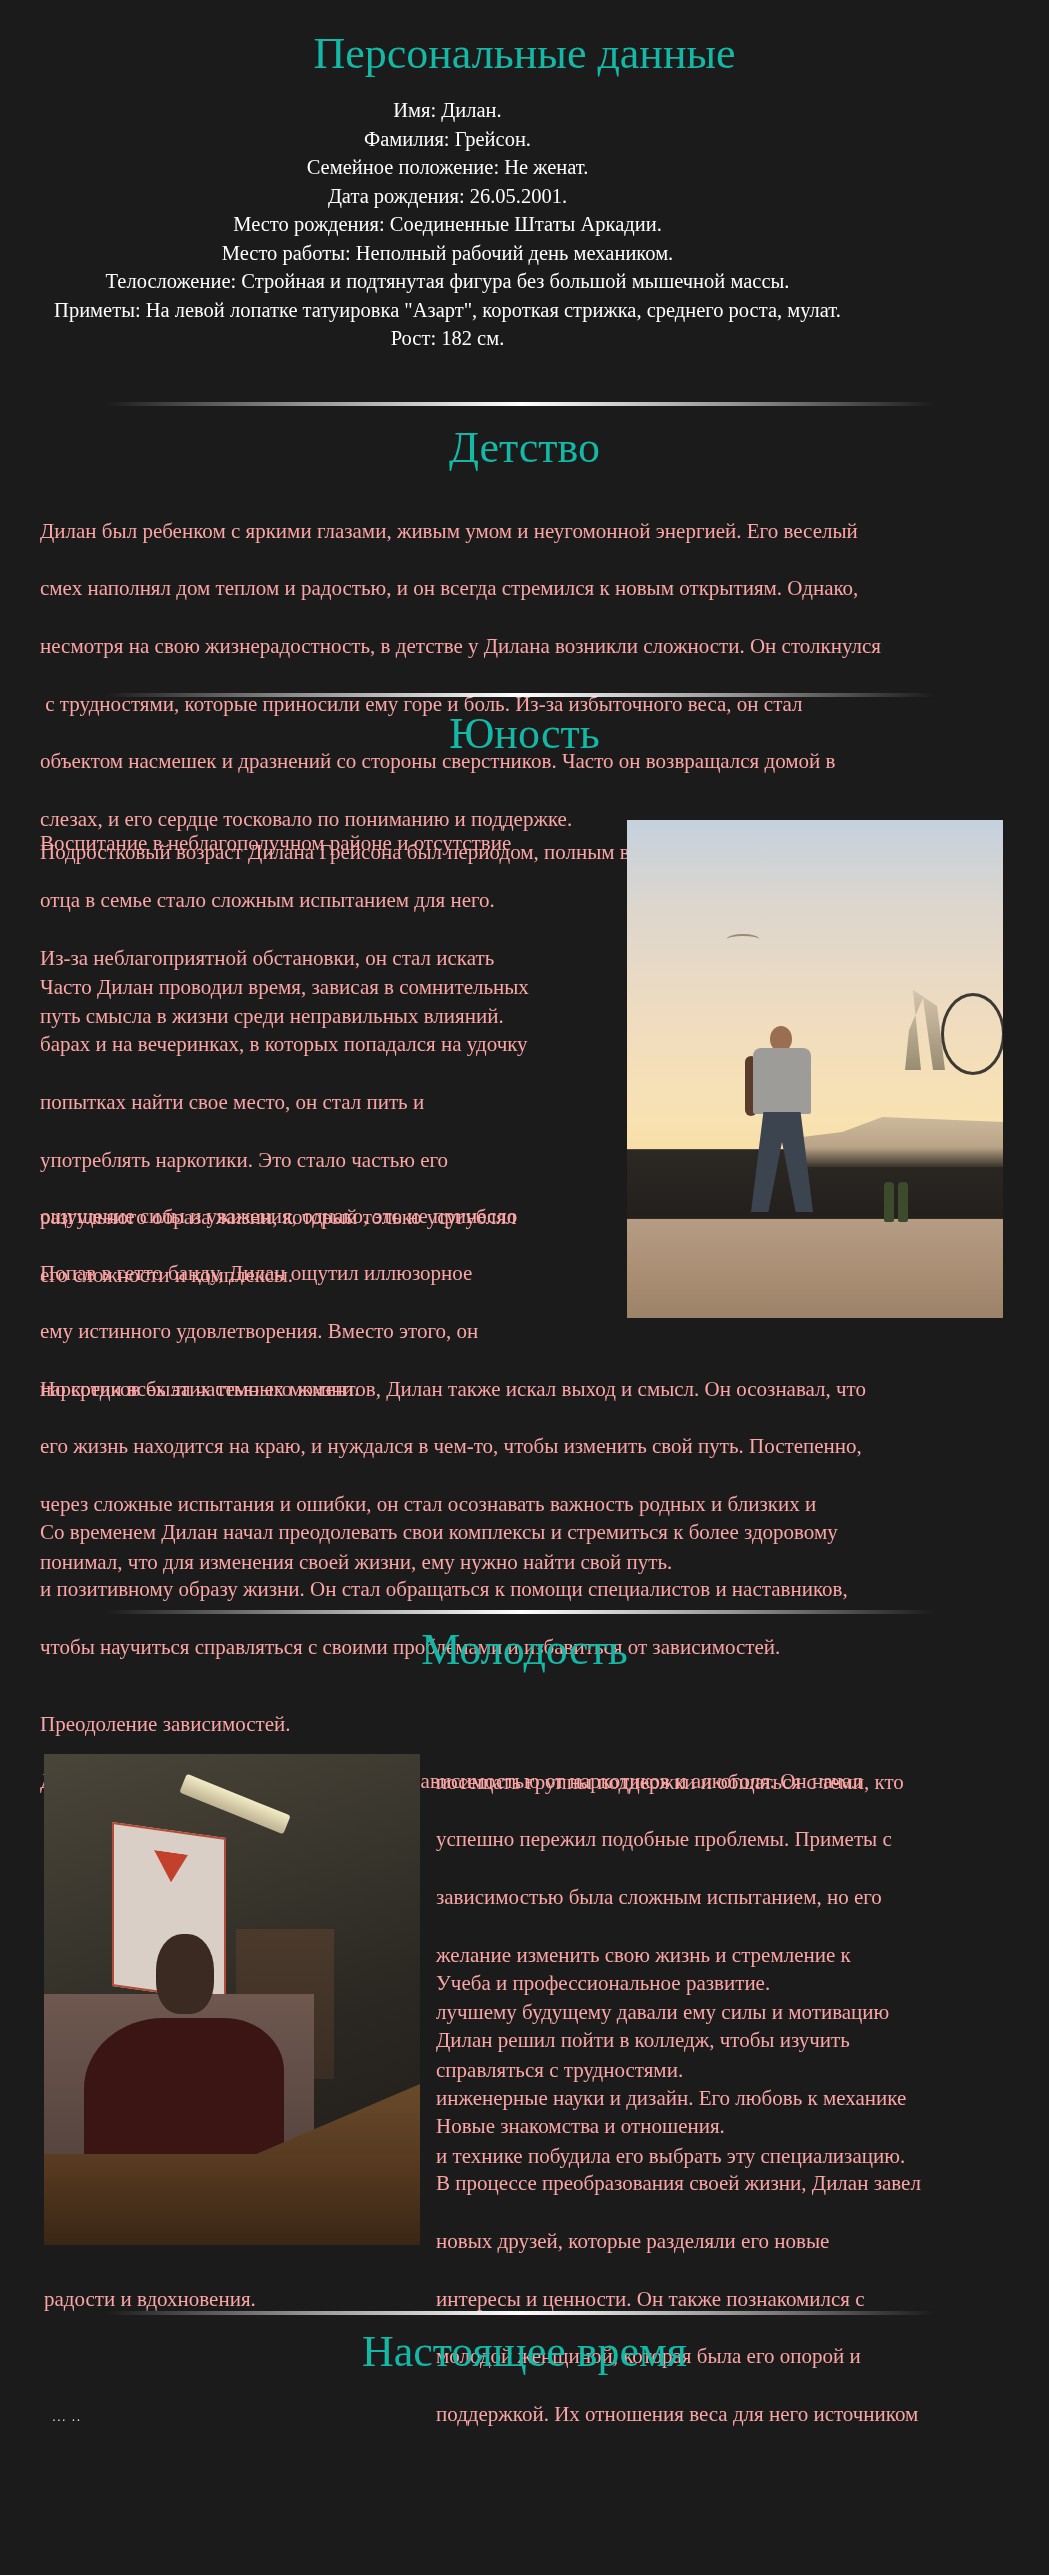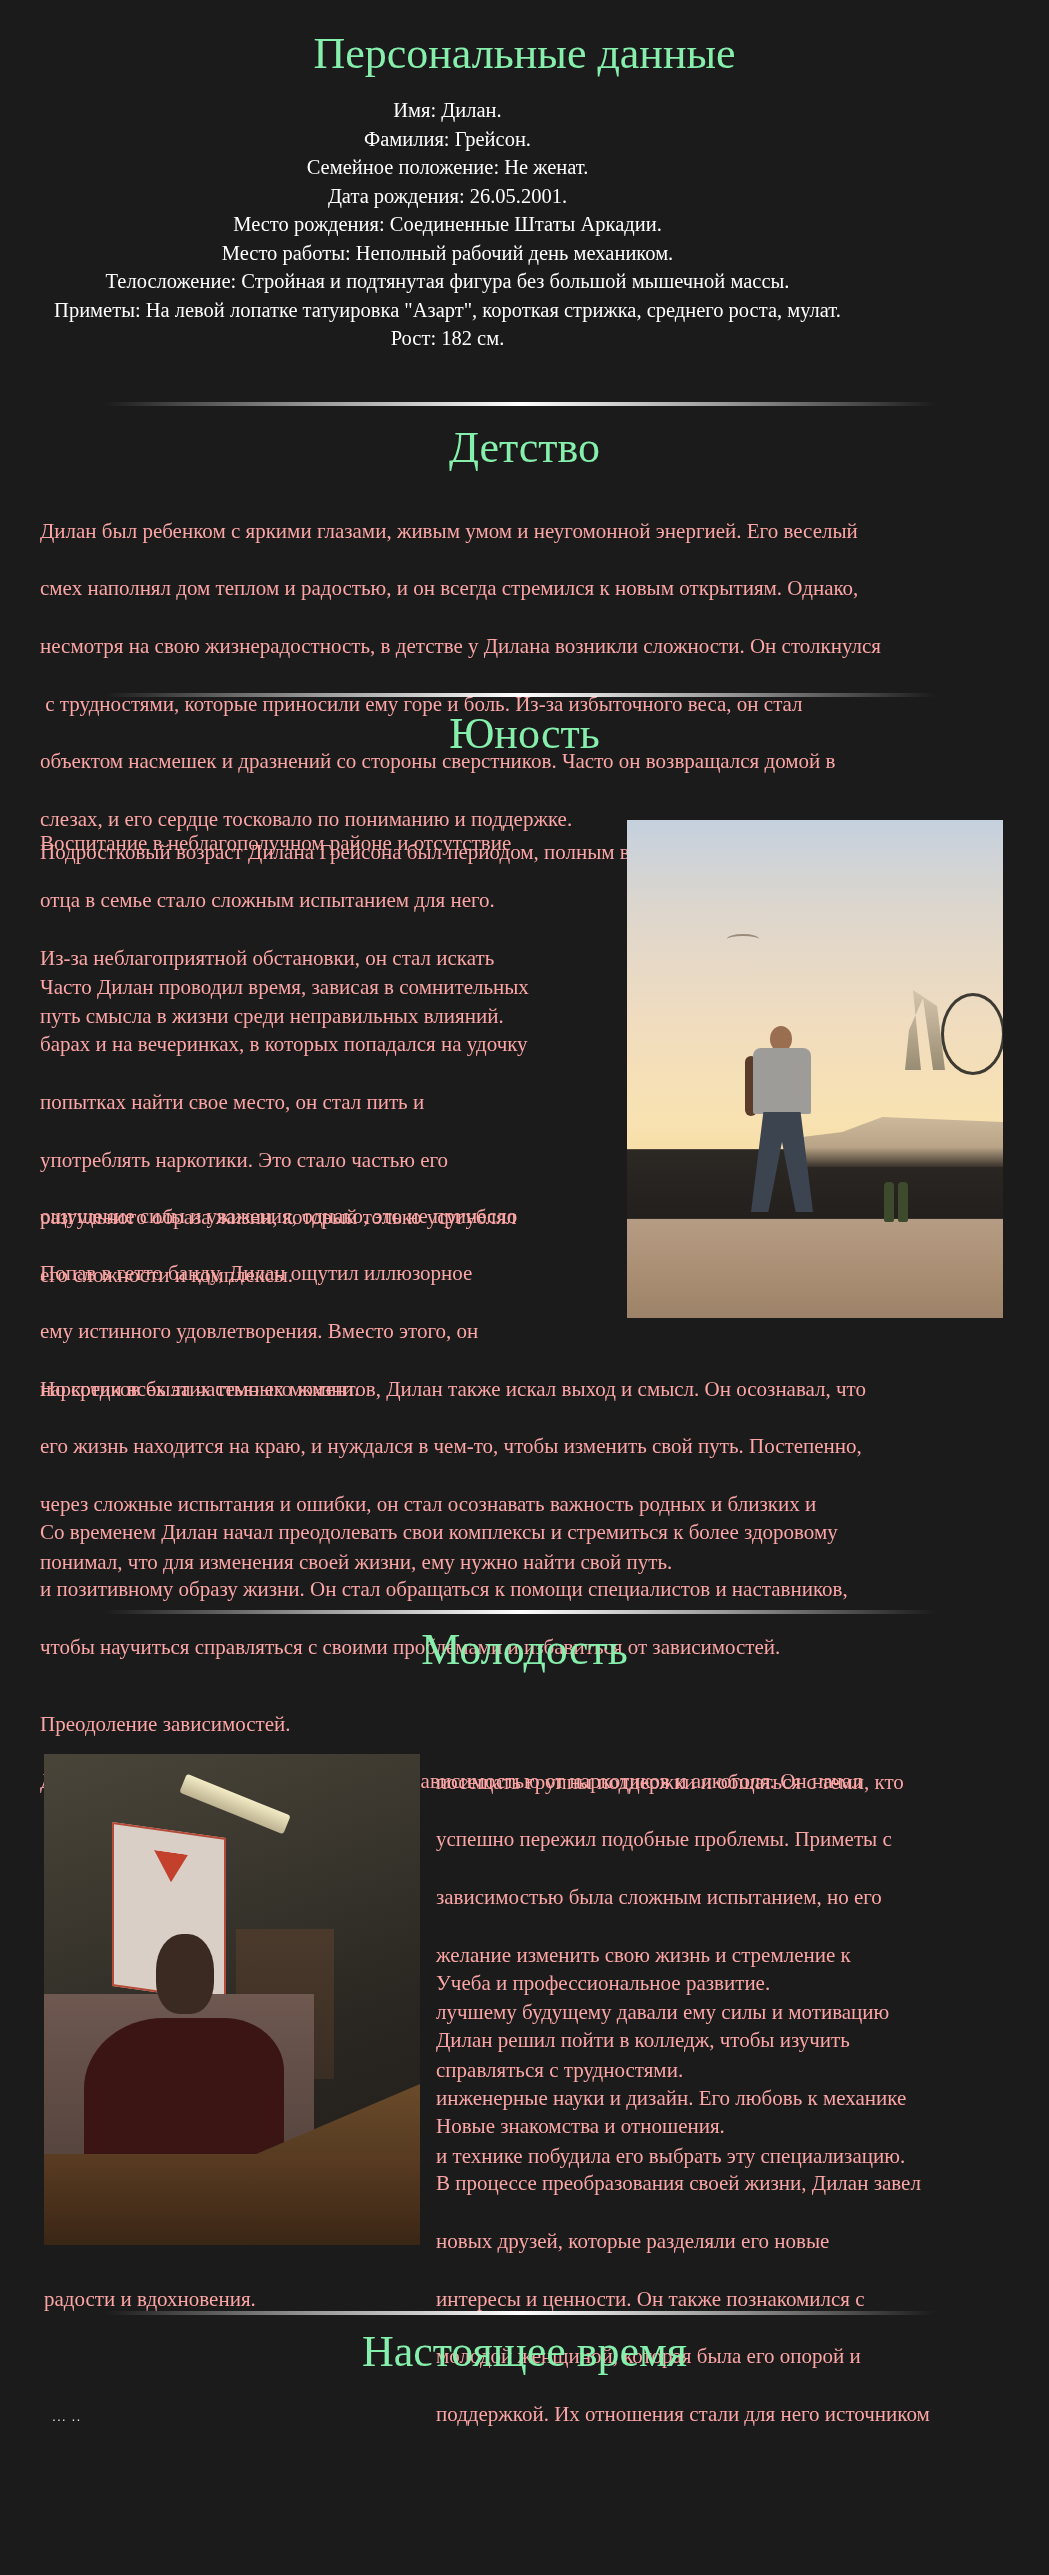--- a/index.html
+++ b/index.html
@@ -22,21 +22,21 @@
   }
   .section-title {
     position: absolute;
     left: 0;
     width: 1049px;
     text-align: center;
     font-size: 44px;
     line-height: 52px;
     font-weight: normal;
     margin: 0;
-    color: #86efac;
+    color: #14b8a6;
   }
   .personal {
     position: absolute;
     left: 0;
     top: 96px;
     width: 895px;
     text-align: center;
     font-size: 20.5px;
     line-height: 28.5px;
   }
@@ -281,21 +281,21 @@
     <span class="ln">Дилан решил пойти в колледж, чтобы изучить</span>
     <span class="ln">инженерные науки и дизайн. Его любовь к механике</span>
     <span class="ln">и технике побудила его выбрать эту специализацию.</span>
   </div>
   <div class="para" style="left:436px; top:2083px;">
     <span class="ln">Новые знакомства и отношения.</span>
     <span class="ln">В процессе преобразования своей жизни, Дилан завел</span>
     <span class="ln">новых друзей, которые разделяли его новые</span>
     <span class="ln">интересы и ценности. Он также познакомился с</span>
     <span class="ln">молодой женщиной, которая была его опорой и</span>
-    <span class="ln">поддержкой. Их отношения стали для него источником</span>
+    <span class="ln">поддержкой. Их отношения веса для него источником</span>
   </div>
   <div class="para" style="left:44px; top:2256px;">
     <span class="ln">радости и вдохновения.</span>
   </div>
 
   <div class="divider" style="top:2311px;"></div>
 
   <h2 class="section-title" style="top:2326px;">Настоящее время</h2>
   <div class="ellipsis">... ..</div>
 

